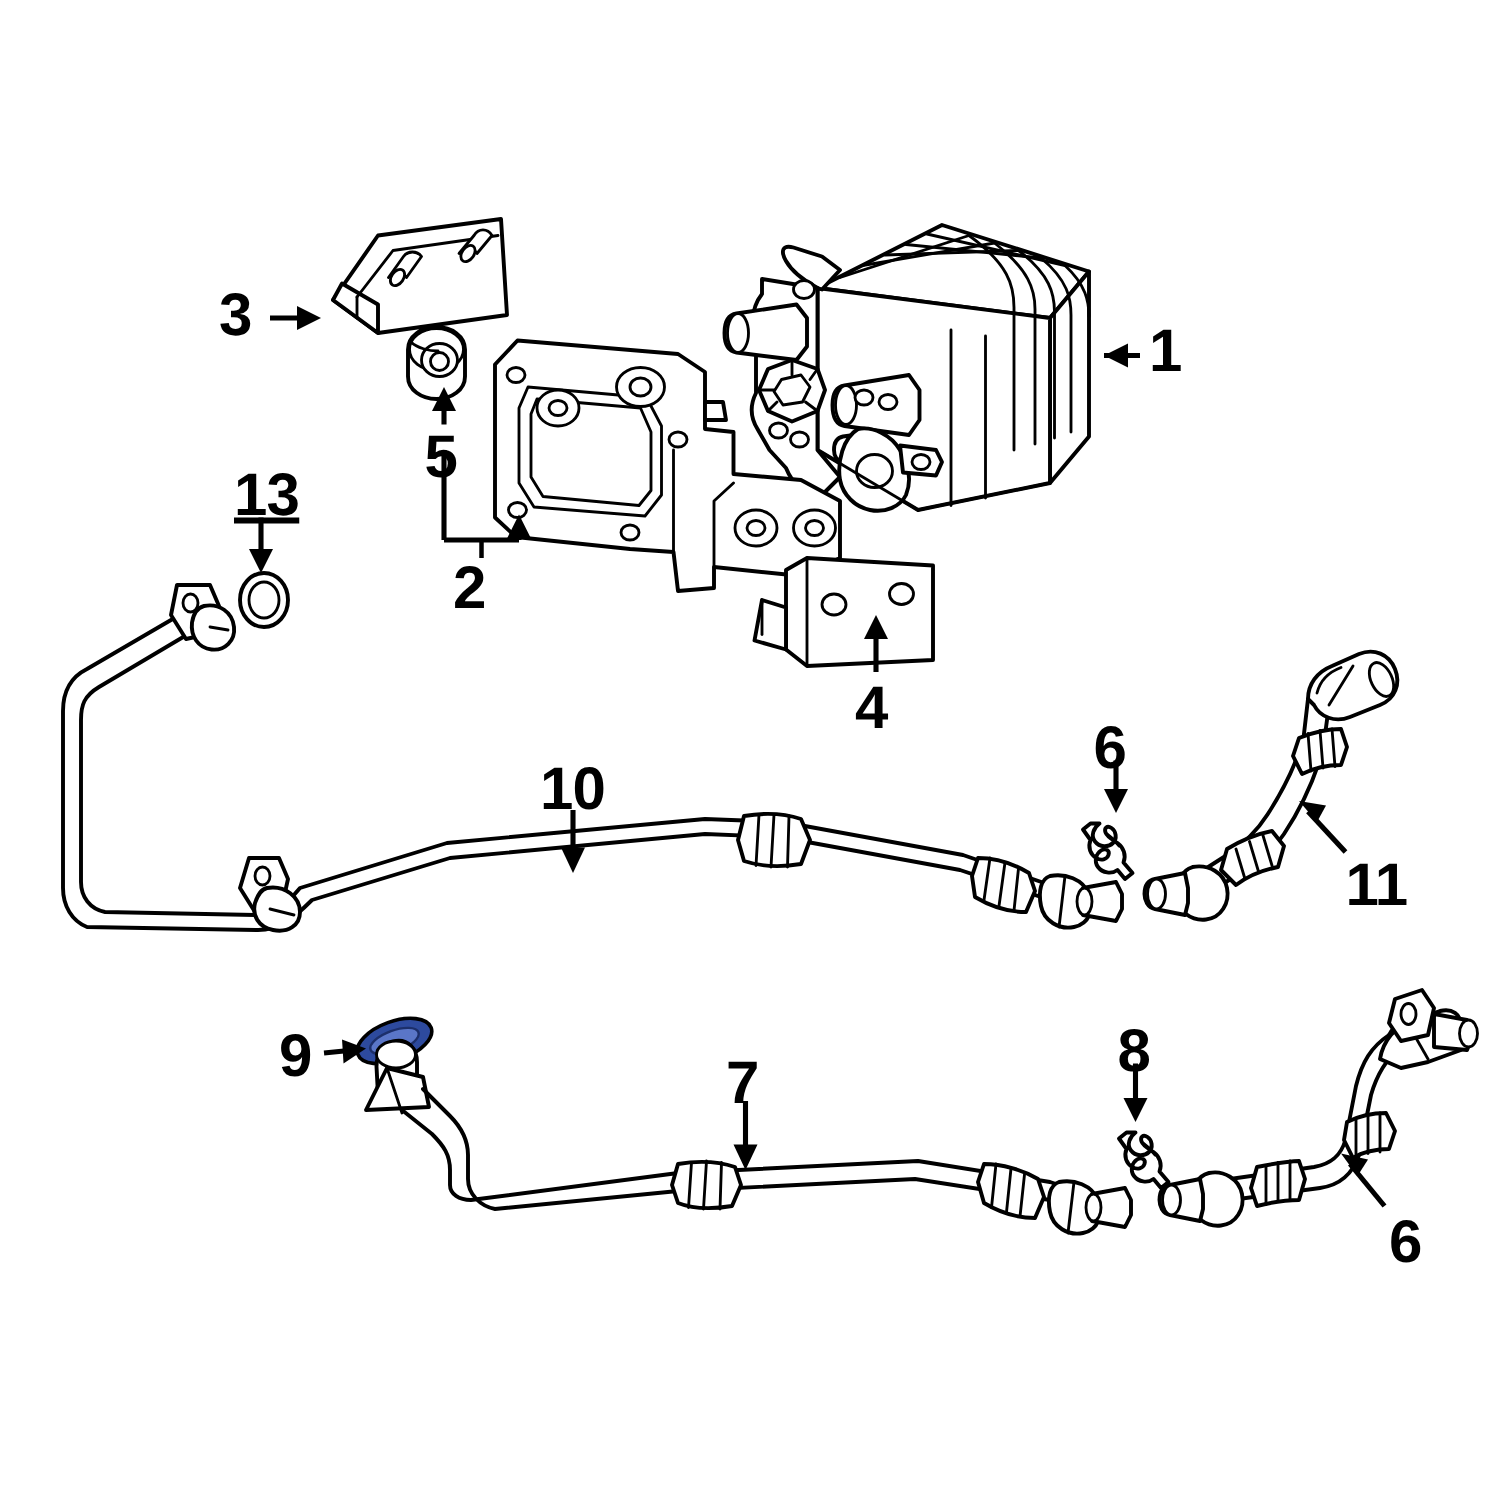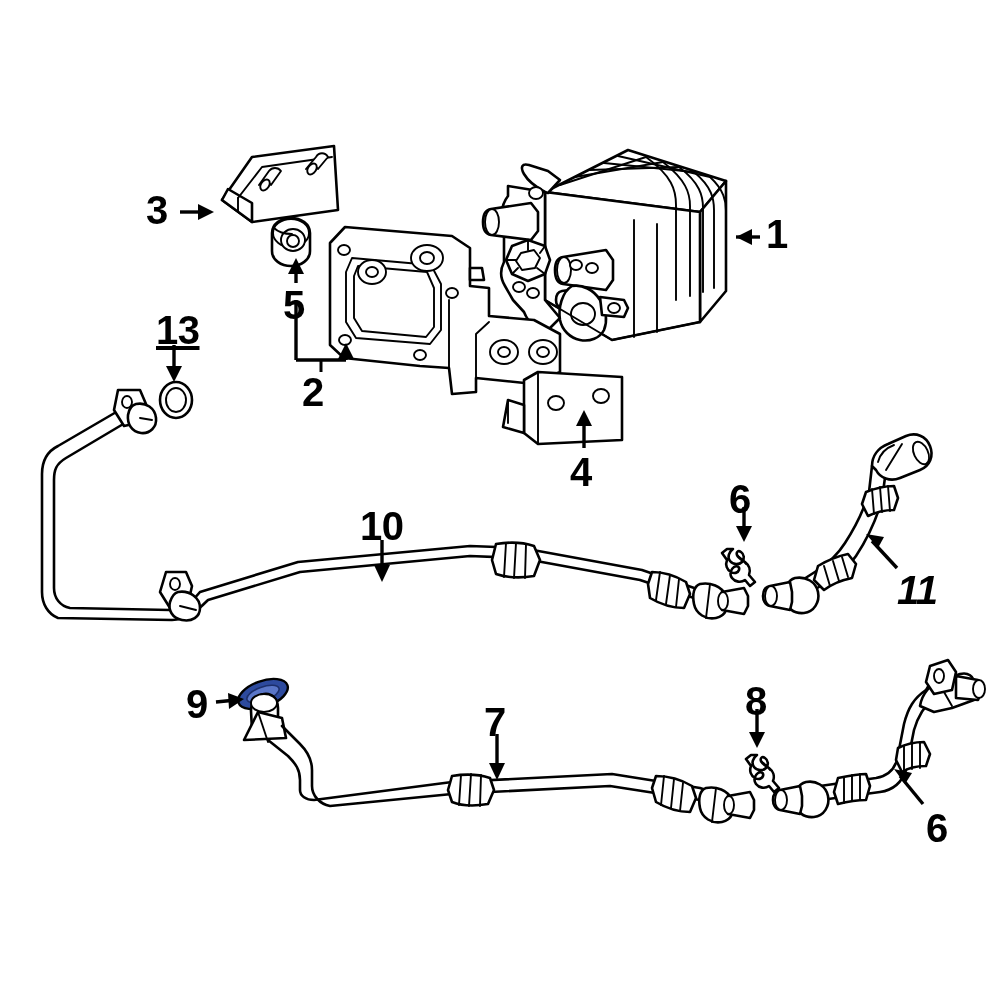--- a/index.html
+++ b/index.html
@@ -367,18 +367,18 @@
     <div class="callout" style="left:766px;top:214px;">1</div>
     <div class="callout" style="left:302px;top:372px;">2</div>
     <div class="callout" style="left:146px;top:190px;">3</div>
     <div class="callout" style="left:570px;top:452px;">4</div>
     <div class="callout" style="left:283px;top:285px;">5</div>
     <div class="callout" style="left:926px;top:808px;">6</div>
     <div class="callout" style="left:484px;top:702px;">7</div>
     <div class="callout" style="left:745px;top:681px;">8</div>
     <div class="callout" style="left:186px;top:684px;">9</div>
     <div class="callout" style="left:360px;top:506px;">10</div>
-    <div class="callout" style="left:897px;top:570px;font-style:italic;">11</div>
+    <div class="callout" style="left:897px;top:570px;">11</div>
     <div class="callout" style="left:729px;top:479px;">6</div>
     <div class="callout" style="left:156px;top:310px;text-decoration:underline;">13</div>
   </div>
 
 </div>
 
 </body></html>

